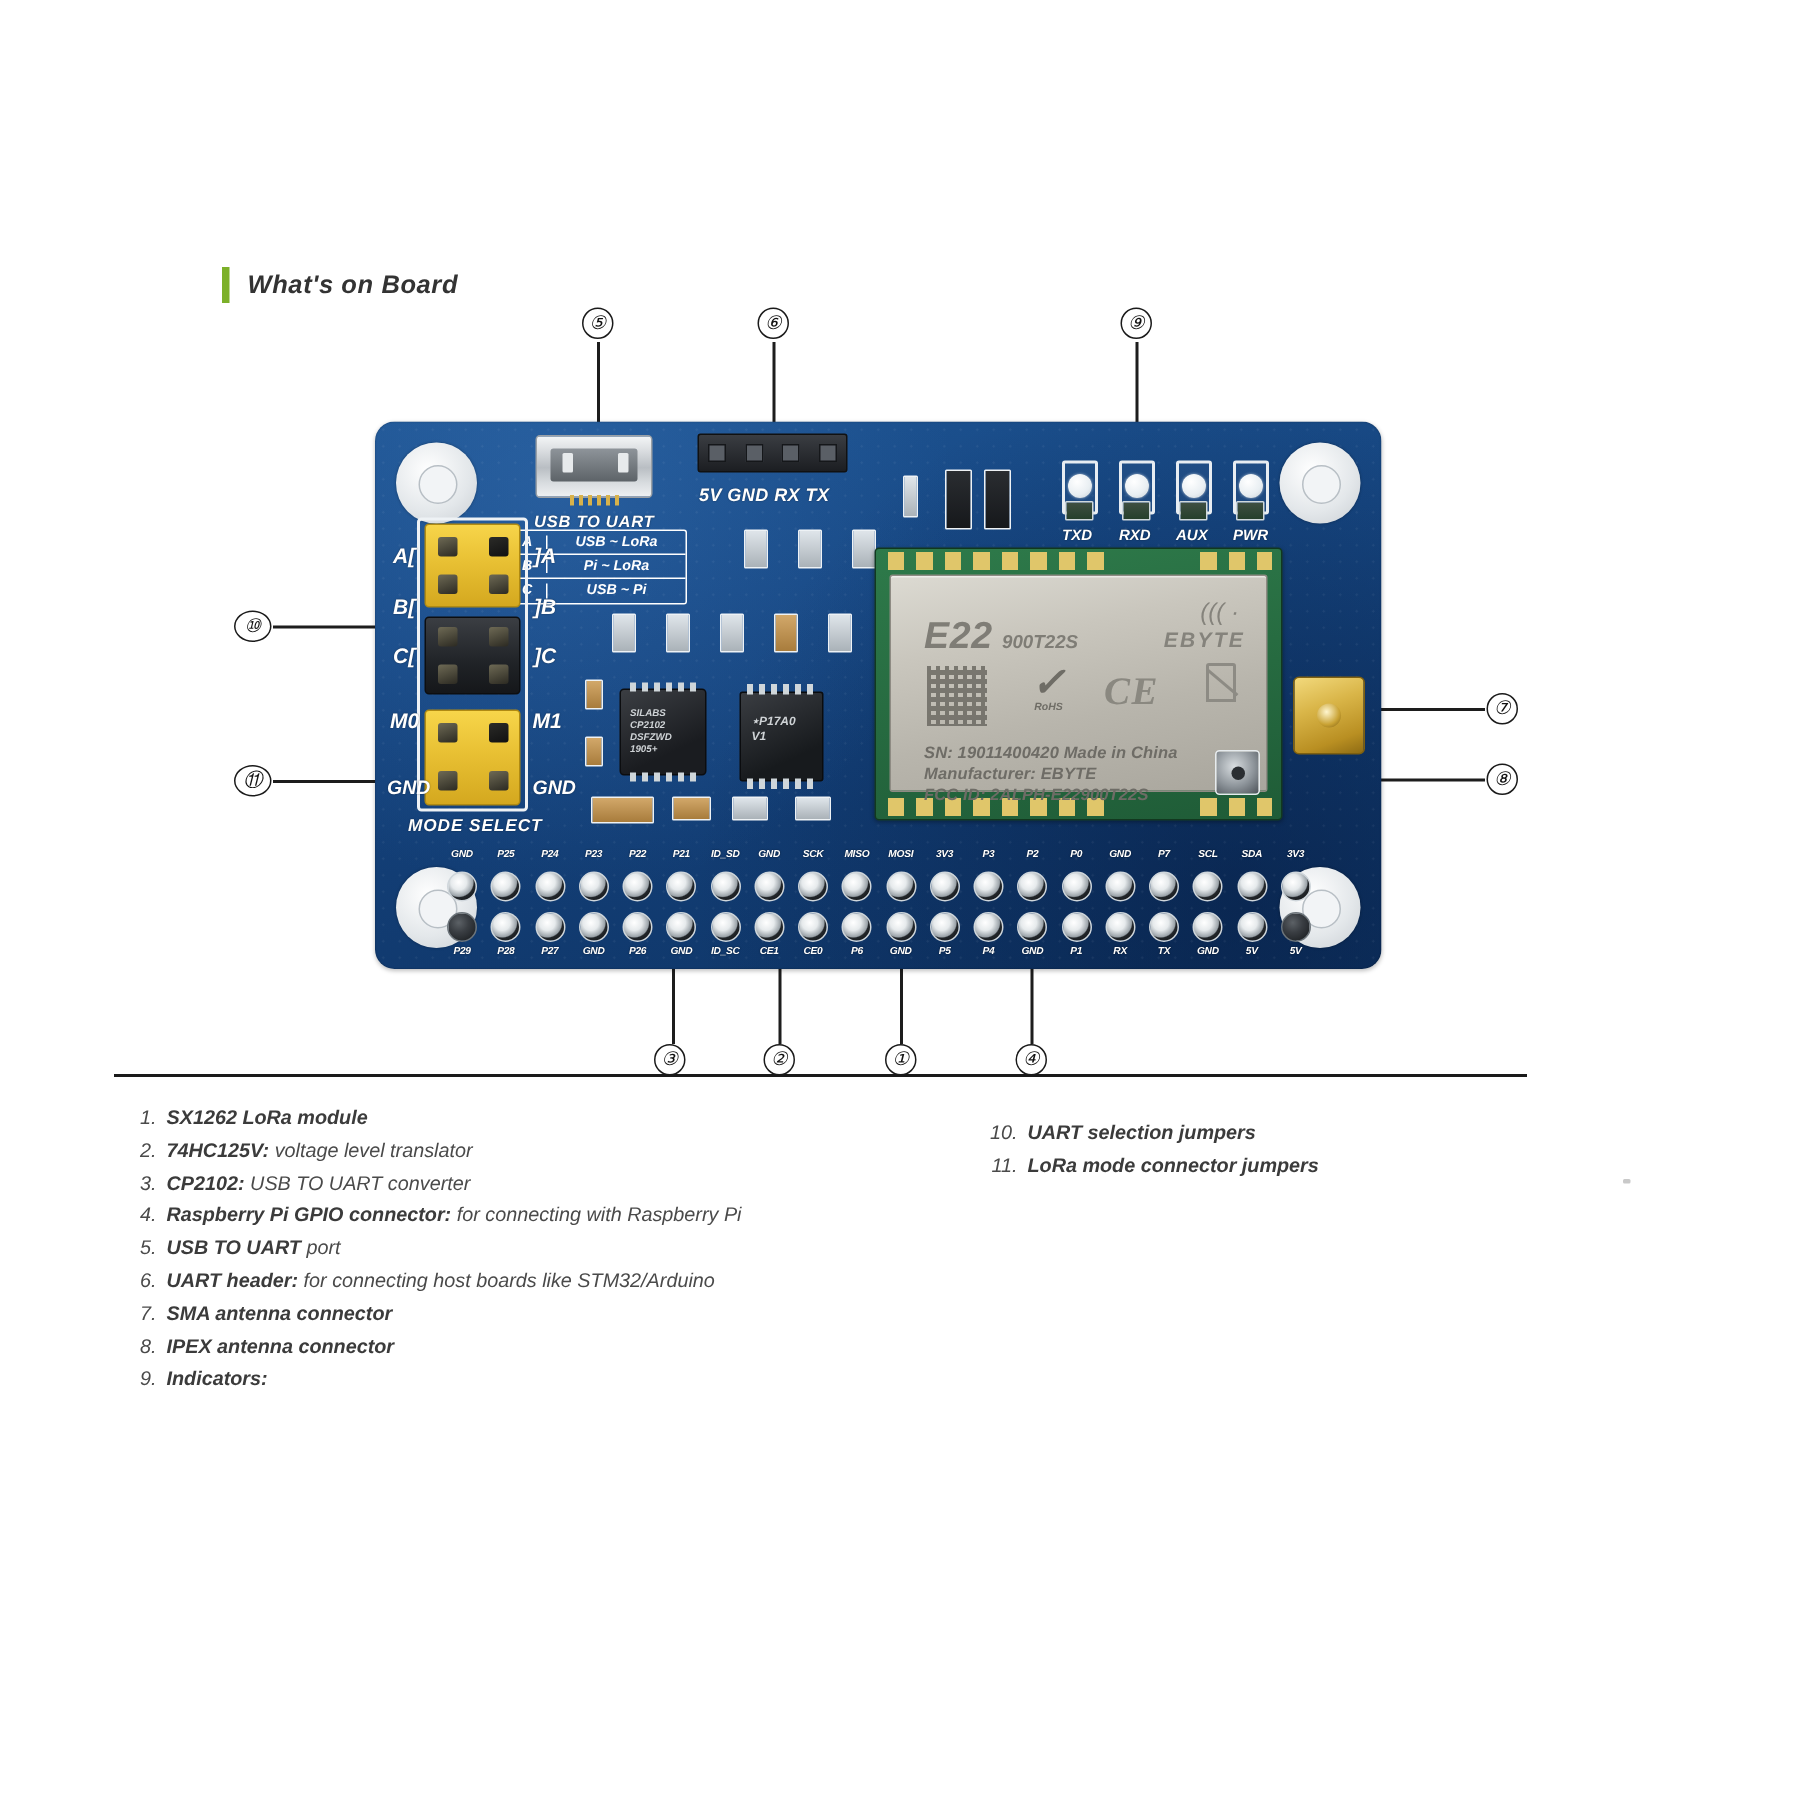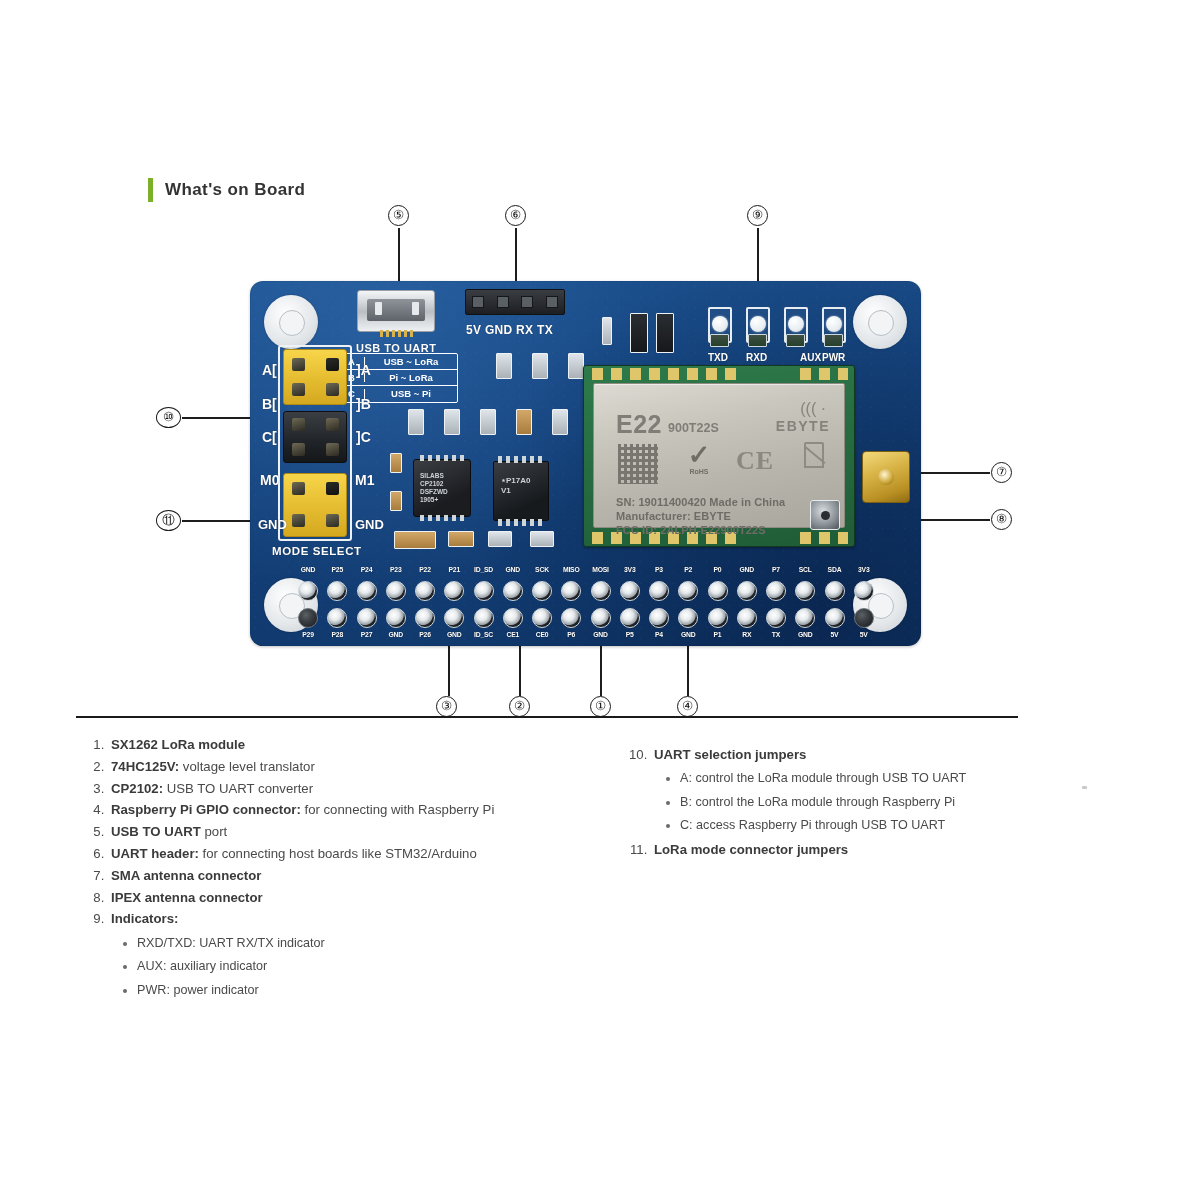--- a/index.html
+++ b/index.html
@@ -4,21 +4,21 @@
 <style>
   * { box-sizing: border-box; }
   html, body {
     margin: 0; padding: 0;
     width: 1200px; height: 1200px;
     background: #ffffff;
     font-family: "Liberation Sans", sans-serif;
     color: #333333;
     overflow: hidden;
   }
-  #page { position: relative; width: 1200px; height: 1200px; }
+  #page { position: relative; width: 1200px; height: 1200px; font-style: italic; }
 
   
   .heading { position: absolute; left: 148px; top: 178px; display: flex; align-items: center; }
   .heading-bar { width: 5px; height: 24px; background: #7cb029; margin-right: 12px; }
   .heading-text { font-size: 17px; font-weight: bold; color: #333333; letter-spacing: .4px; }
 
   
   .callout-num {
     position: absolute;
     width: 21px; height: 21px; border-radius: 50%;
@@ -339,21 +339,21 @@
       <div class="led" style="left:42px;"></div>
       <div class="led" style="left:80px;"></div>
       <div class="led" style="left:118px;"></div>
       <div class="led-pad" style="left:2px;"></div>
       <div class="led-pad" style="left:40px;"></div>
       <div class="led-pad" style="left:78px;"></div>
       <div class="led-pad" style="left:116px;"></div>
     </div>
     <div class="silk" style="left:458px; top:72px; font-size:10px;">TXD</div>
     <div class="silk" style="left:496px; top:72px; font-size:10px;">RXD</div>
-    <div class="silk" style="left:550px; top:72px; font-size:10px;">AUX</div>
+    <div class="silk" style="left:534px; top:72px; font-size:10px;">AUX</div>
     <div class="silk" style="left:572px; top:72px; font-size:10px;">PWR</div>
 
     <div class="sel-table">
       <div class="sel-row">
         <div class="sel-a">A</div>
         <div class="sel-b">USB ~ LoRa</div>
       </div>
       <div class="sel-row">
         <div class="sel-a">B</div>
         <div class="sel-b">Pi ~ LoRa</div>
@@ -568,38 +568,28 @@
         <span class="b">UART header:</span><span> for connecting host boards like STM32/Arduino</span>
       </li>
       <li>
         <span class="b">SMA antenna connector</span><span></span>
       </li>
       <li>
         <span class="b">IPEX antenna connector</span><span></span>
       </li>
       <li>
         <span class="b">Indicators:</span><span></span>
-        <ul class="sub">
-          <li>RXD/TXD: UART RX/TX indicator</li>
-          <li>AUX: auxiliary indicator</li>
-          <li>PWR: power indicator</li>
-        </ul>
       </li>
     </ol>
   </div>
 
-  <div class="col" style="left:613px; top:748px; width:420px;">
+  <div class="col" style="left:644px; top:748px; width:420px;">
     <ol class="mainlist" start="10" style="padding-left:38px;">
       <li>
         <span class="b">UART selection jumpers</span><span></span>
-        <ul class="sub">
-          <li>A: control the LoRa module through USB TO UART</li>
-          <li>B: control the LoRa module through Raspberry Pi</li>
-          <li>C: access Raspberry Pi through USB TO UART</li>
-        </ul>
       </li>
       <li>
         <span class="b">LoRa mode connector jumpers</span><span></span>
       </li>
     </ol>
   </div>
 
   <div class="speck"></div>
 </div>
 

